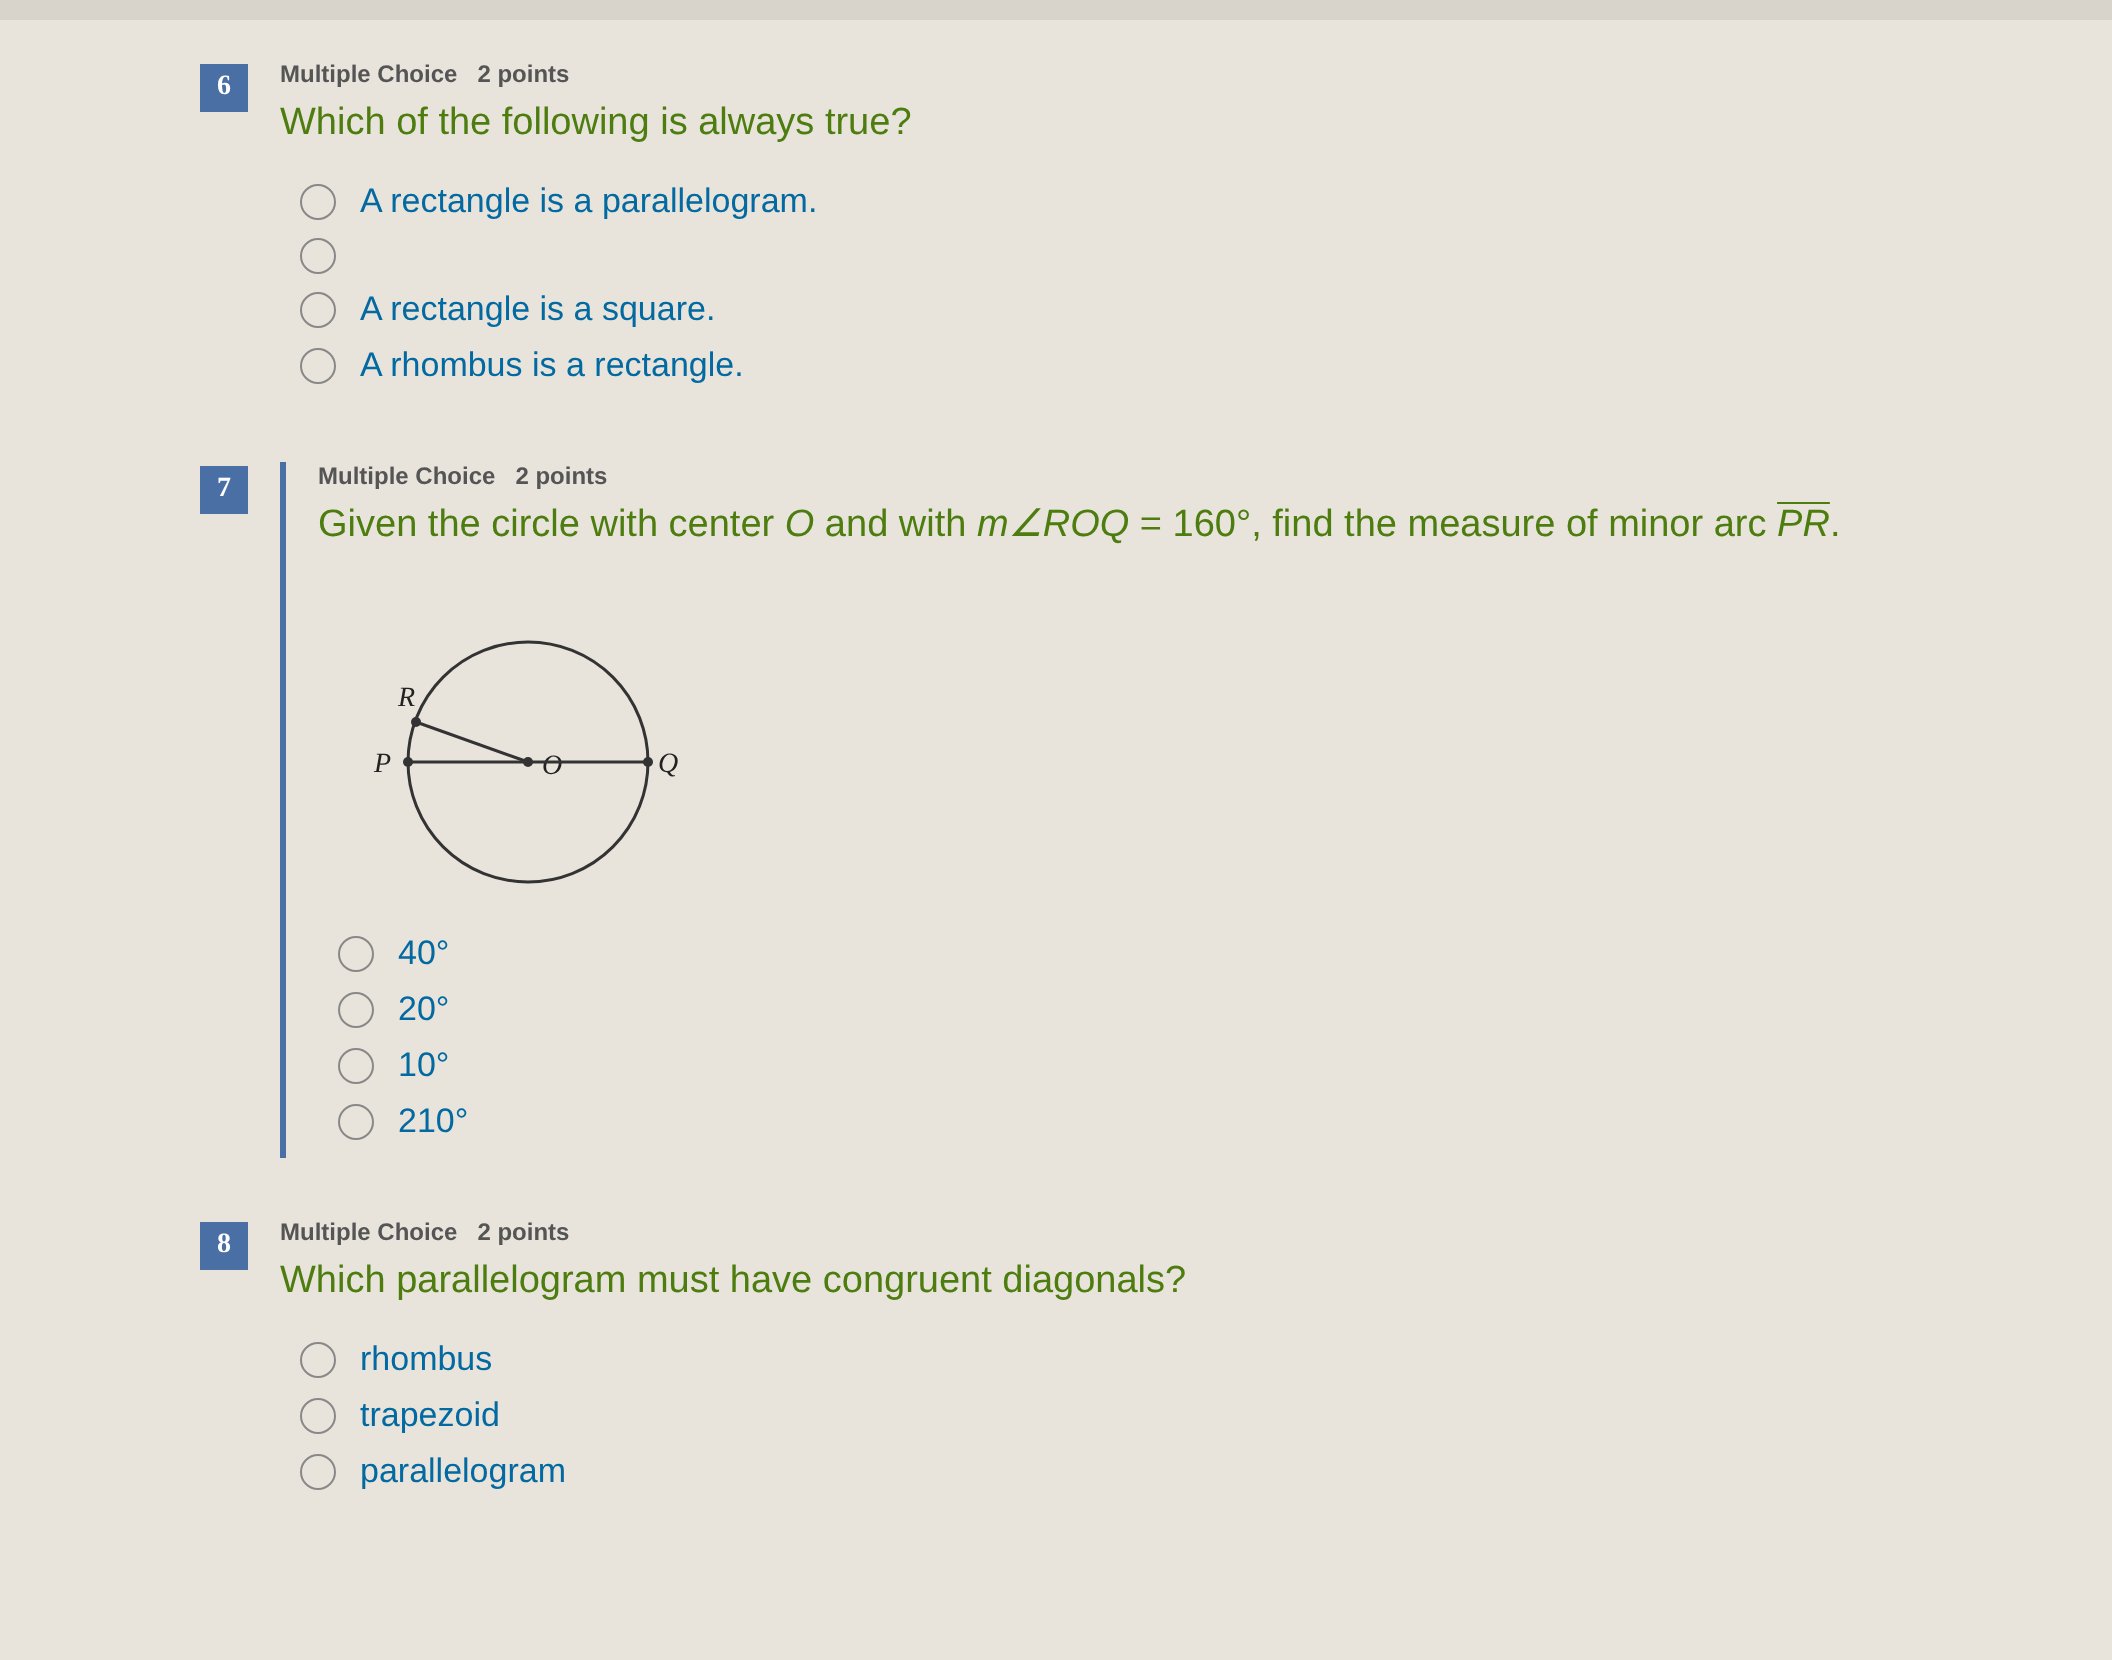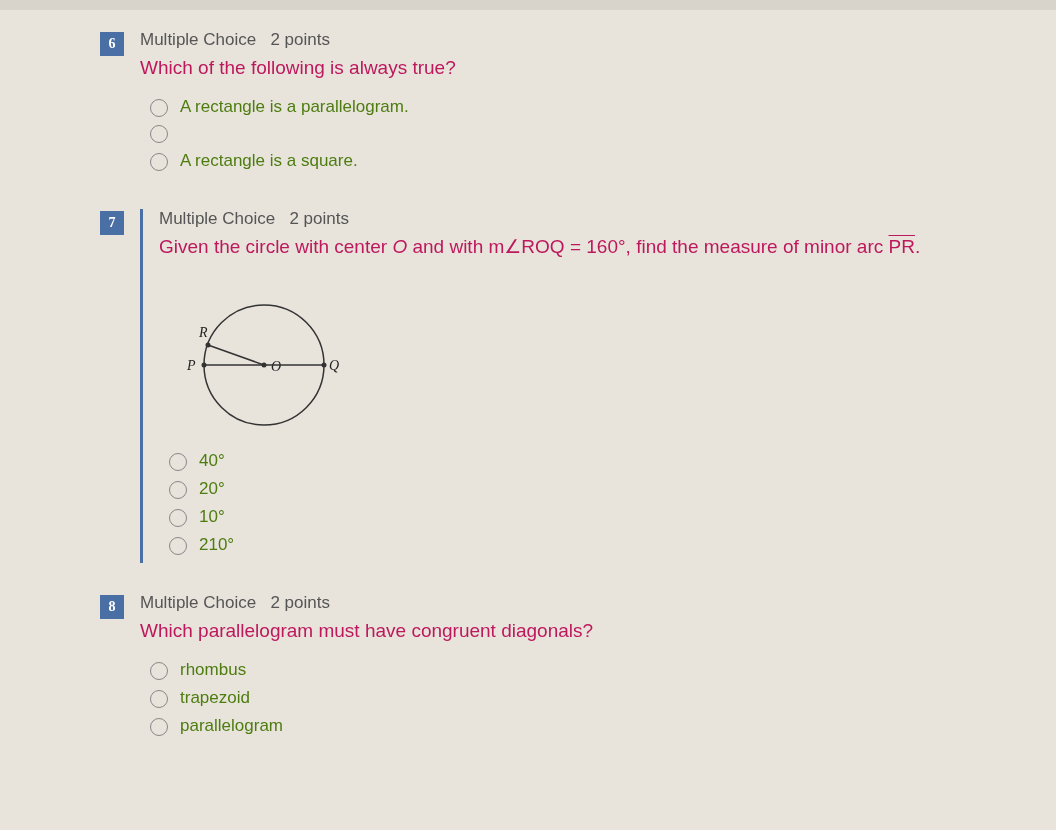--- a/index.html
+++ b/index.html
@@ -33,42 +33,43 @@
       align-items: center;
       justify-content: center;
       margin-right: 16px;
       flex-shrink: 0;
       margin-top: 2px;
     }
     .question-content {
       flex: 1;
     }
     .question-meta {
-      font-size: 17px;
+      font-size: 12px;
       color: #555;
       margin-bottom: 4px;
       font-family: Arial, sans-serif;
+      font-weight: bold;
     }
     .question-text {
       font-size: 19px;
-      color: #be185d;
+      color: #4d7c0f;
       margin-bottom: 14px;
       line-height: 1.5;
       font-family: Arial, sans-serif;
     }
     .options-list {
       list-style: none;
       padding-left: 10px;
     }
     .option-item {
       display: flex;
-      align-items: flex-end;
+      align-items: center;
       margin-bottom: 8px;
       font-size: 17px;
-      color: #4d7c0f;
+      color: #0369a1;
       font-family: Arial, sans-serif;
     }
     .radio-circle {
       width: 18px;
       height: 18px;
       border-radius: 50%;
       border: 1.5px solid #888;
       margin-right: 12px;
       flex-shrink: 0;
       background: transparent;
@@ -97,34 +98,38 @@
           <div class="radio-circle"></div>
           <span>A rectangle is a parallelogram.</span>
         </li>
         <li class="option-item">
           <div class="radio-circle"></div>
         </li>
         <li class="option-item">
           <div class="radio-circle"></div>
           <span>A rectangle is a square.</span>
         </li>
+        <li class="option-item">
+          <div class="radio-circle"></div>
+          <span>A rhombus is a rectangle.</span>
+        </li>
       </ul>
     </div>
   </div>
 
   <div class="question-block">
     <div class="question-number-badge">7</div>
     <div style="width:3px; background:#4a6fa5; margin-right:0; flex-shrink:0; min-height:20px;"></div>
     <div class="question-content" style="padding-left:16px;">
       <div class="question-meta">
         <span>Multiple Choice</span>&nbsp;&nbsp;
         <span>2 points</span>
       </div>
       <div class="question-text">
-        <span>Given the circle with center </span><span style="font-style:italic;">O</span><span> and with </span><span style="">m∠ROQ</span><span> = 160°, find the measure of minor arc </span><span style="text-decoration:overline; ">PR</span><span>.</span>
+        <span>Given the circle with center </span><span style="font-style:italic;">O</span><span> and with </span><span style="font-style:italic;">m∠ROQ</span><span> = 160°, find the measure of minor arc </span><span style="text-decoration:overline; font-style:italic;">PR</span><span>.</span>
       </div>
 
       <div class="circle-diagram">
         <svg width="180" height="160">
 
           <circle cx="95" cy="90" r="60" stroke="#333" stroke-width="1.5" fill="none"></circle>
 
           <circle cx="95" cy="90" r="2.5" fill="#333"></circle>
 
           <text x="102" y="96" font-size="14" font-style="italic" fill="#222" font-family="Times New Roman">O</text>

